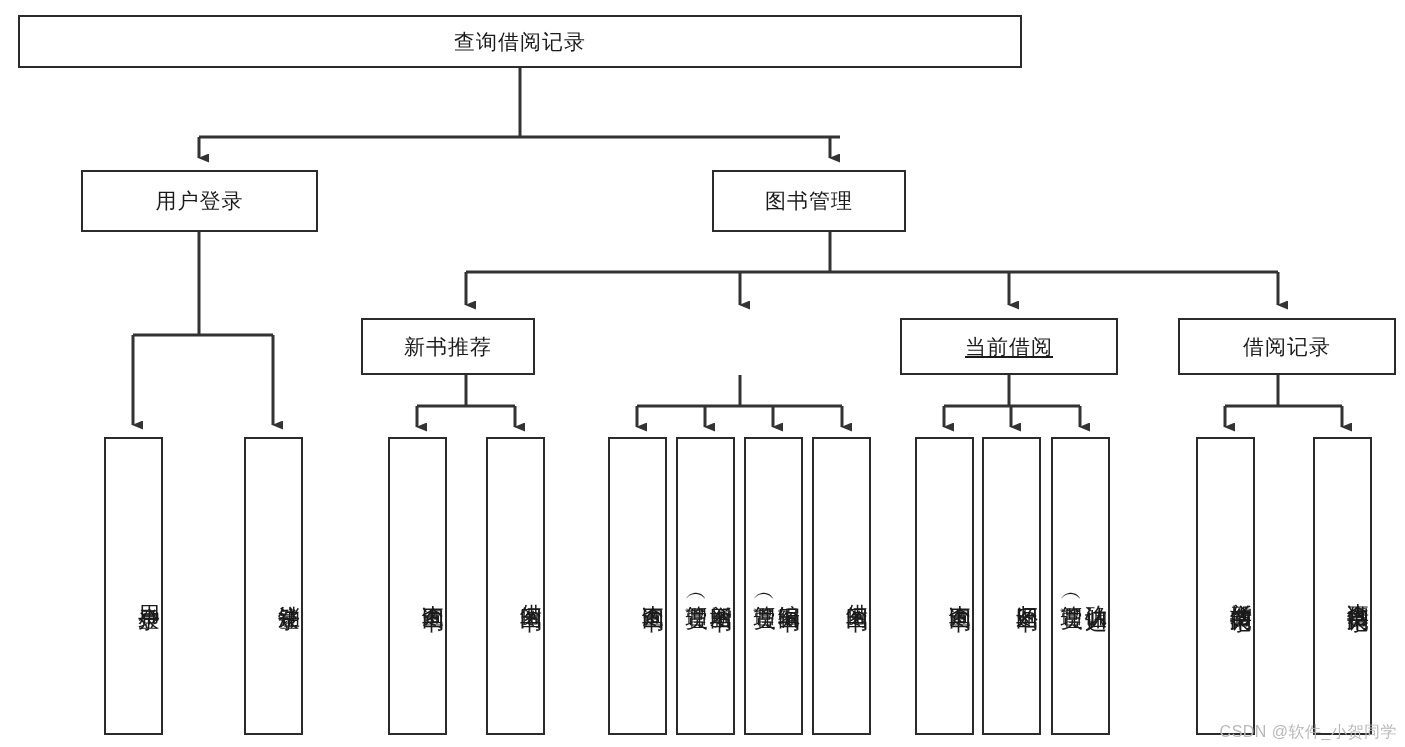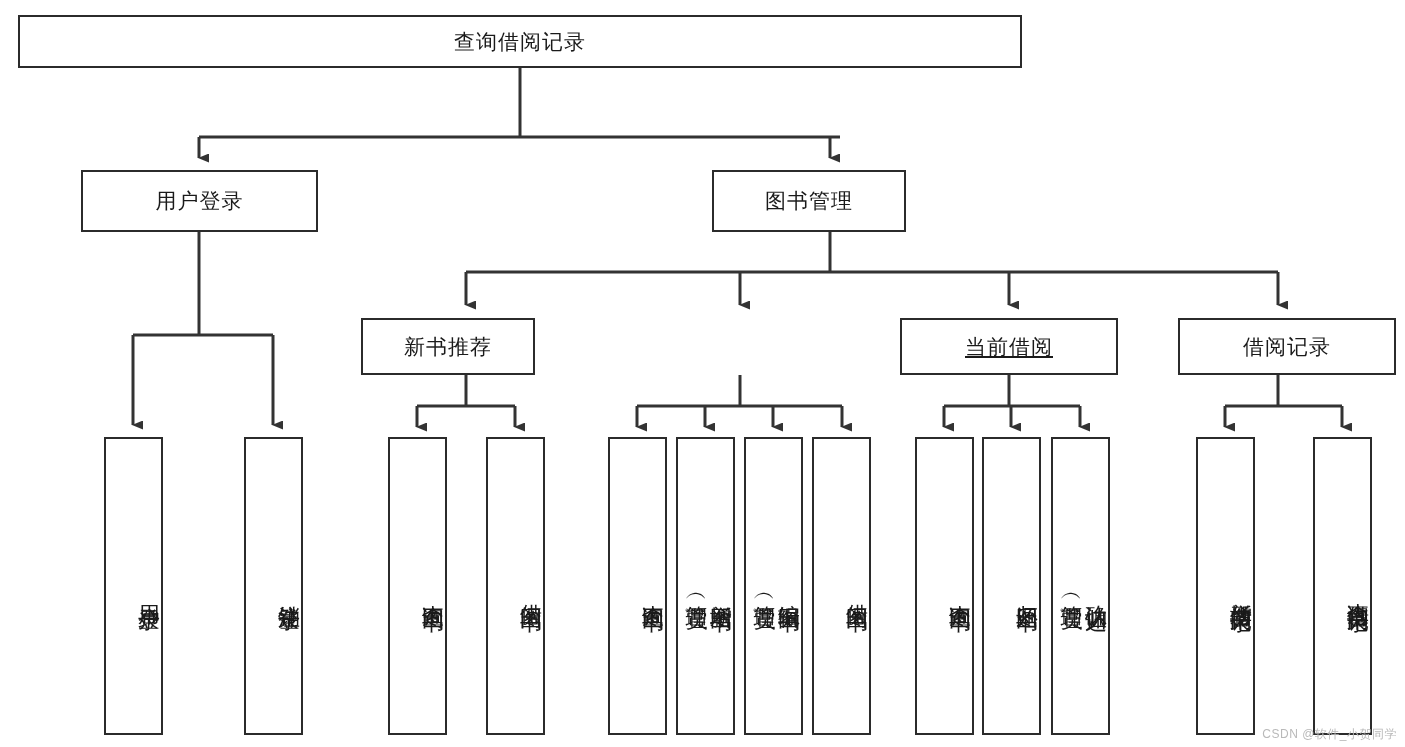--- a/index.html
+++ b/index.html
@@ -54,21 +54,21 @@
     text-align: center;
   }
   .node.v .lbl {
     writing-mode: vertical-rl;
     text-orientation: upright;
   }
   .watermark {
     position: absolute;
     right: 8px;
     bottom: 4px;
-    font-size: 12px;
+    font-size: 16px;
     color: #b9b9b9;
     letter-spacing: 0.5px;
     white-space: nowrap;
   }
 </style>
 </head>
 <body>
 
 <div id="canvas">
 

